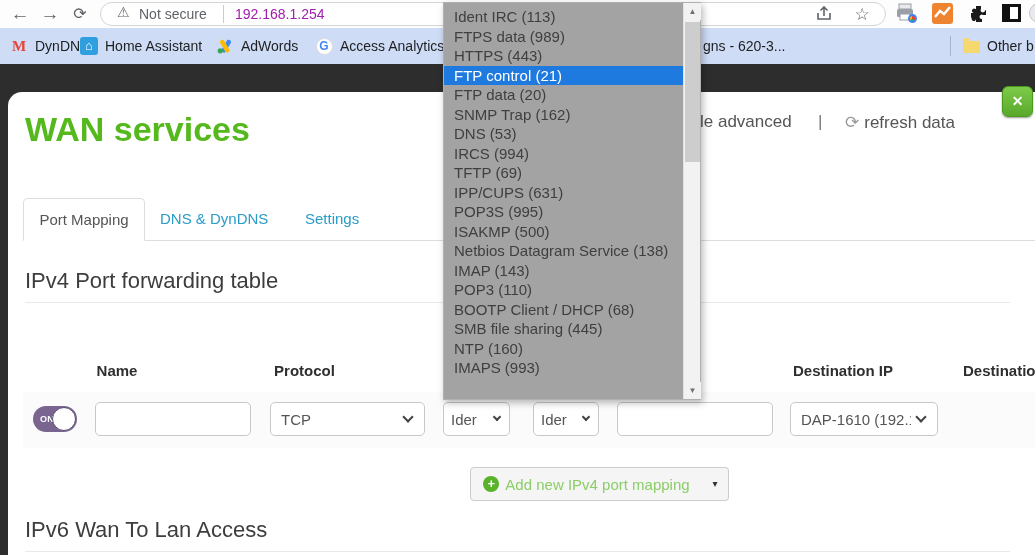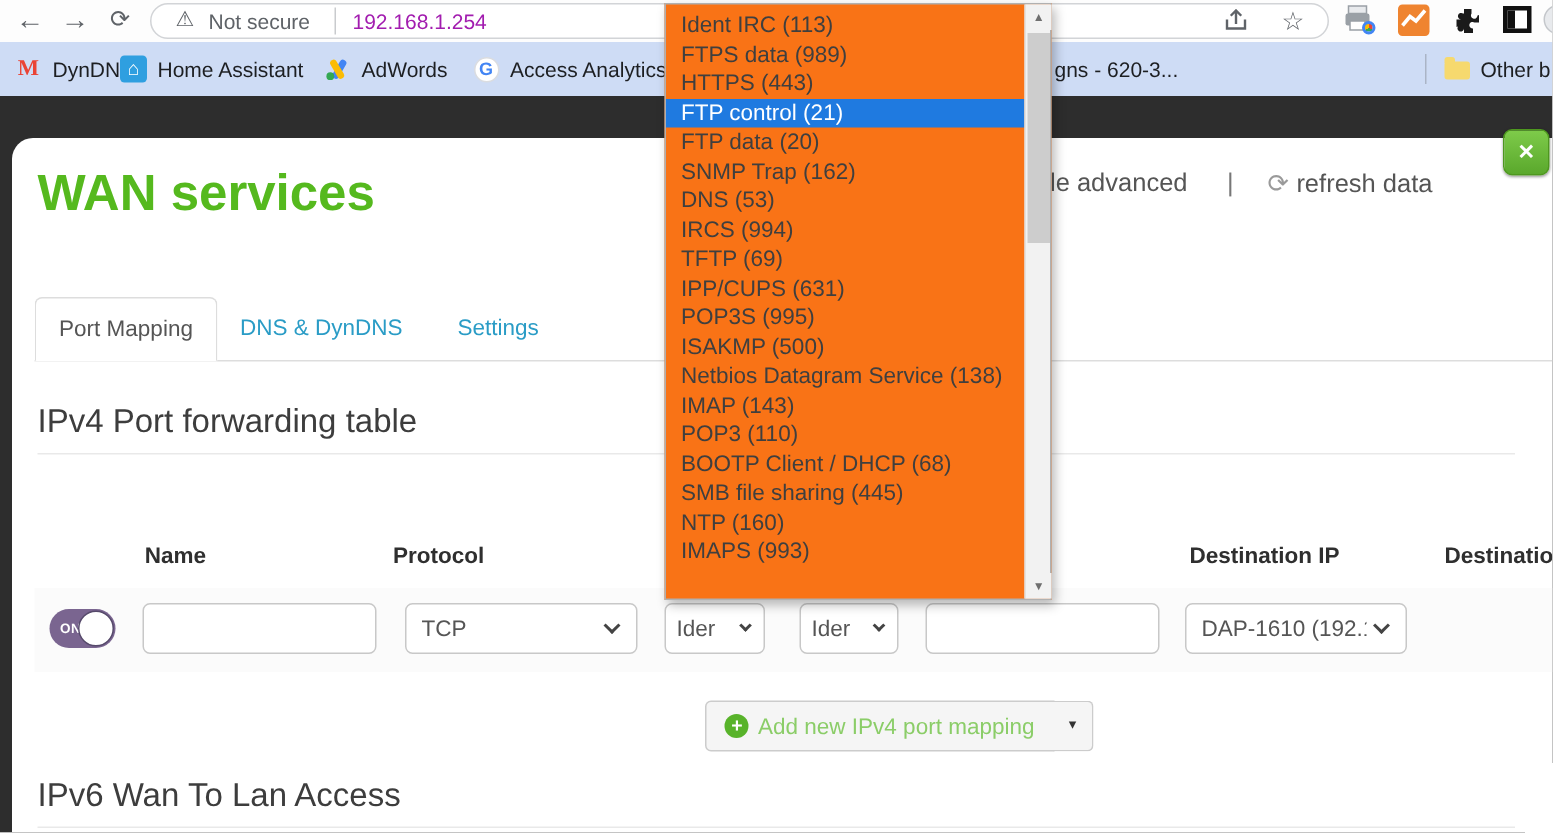--- a/index.html
+++ b/index.html
@@ -92,21 +92,21 @@
   .add-main { position:absolute; left:470px; top:467px; width:233px; height:34px; background:#f5f5f5;
               border:1px solid #ccc; border-radius:4px 0 0 4px; cursor:pointer;
               display:flex; align-items:center; justify-content:center; gap:6px;
               font-size:15px; color:var(--button-green-text,#8bcd68); font-family:"Liberation Sans",sans-serif; }
   .plus-ico { width:16px; height:16px; border-radius:50%; background:var(--plus-green,#58b32a); color:#fff;
               font-size:13px; font-weight:bold; line-height:15px; text-align:center; flex:none; }
   .add-caret { position:absolute; left:702px; top:467px; width:27px; height:34px; background:#f5f5f5;
                border:1px solid #ccc; border-left:none; border-radius:0 4px 4px 0; cursor:pointer;
                color:#333; font-size:10px; text-align:center; line-height:32px; }
   
-  .dropdown { position:absolute; left:443px; top:2px; width:258px; height:398px; background:#f97316;
+  .dropdown { position:absolute; left:443px; top:2px; width:258px; height:398px; background:#a3a3a3;
               border:1px solid #b0b0b0; box-shadow:2px 3px 7px rgba(0,0,0,.28); z-index:10; }
   .dd-list { position:absolute; left:0; top:4px; right:17px; }
   .dd-item { height:19.5px; line-height:19.5px; padding-left:10px; font-size:15px; color:#3f3f3f;
              white-space:nowrap; cursor:default; }
   .dd-item.selected { background:var(--selection-blue,#1f7ae0); color:#fff; }
   .dd-scroll { position:absolute; right:0; top:0; width:17px; height:100%; background:#f2f2f2;
                border-left:1px solid #e2e2e2; }
   .scroll-btn { position:absolute; left:0; width:17px; height:17px; color:#6f6f6f; font-size:8px;
                 text-align:center; line-height:17px; cursor:pointer; background:#f2f2f2; }
   .scroll-thumb { position:absolute; left:1px; top:19px; width:15px; height:140px; background:#cdcdcd; cursor:pointer; }
@@ -207,21 +207,21 @@
 
   <div class="tabbar-line"></div>
   <div class="tab-active">Port Mapping</div>
   <span class="tab-link" style="left:160px">DNS &amp; DynDNS</span>
   <span class="tab-link" style="left:305px">Settings</span>
 
   <div class="section-h" style="top:268px">IPv4 Port forwarding table</div>
   <div class="rule" style="top:302px"></div>
 
   <span class="col-h" style="left:87px; width:60px; text-align:center">Name</span>
-  <span class="col-h" style="left:262px; width:85px; ">Protocol</span>
+  <span class="col-h" style="left:262px; width:85px; text-align:center">Protocol</span>
   <span class="col-h" style="left:783px; width:120px; text-align:center">Destination IP</span>
   <span class="col-h" style="left:963px">Destination</span>
 
   <div class="row-band"></div>
   <div class="toggle">
     <span class="on">ON</span>
     <span class="knob"></span>
   </div>
   <input class="txt-input" style="left: 95px; width: 156px;" value="">
   <div class="sel" style="left:270px; width:155px">

